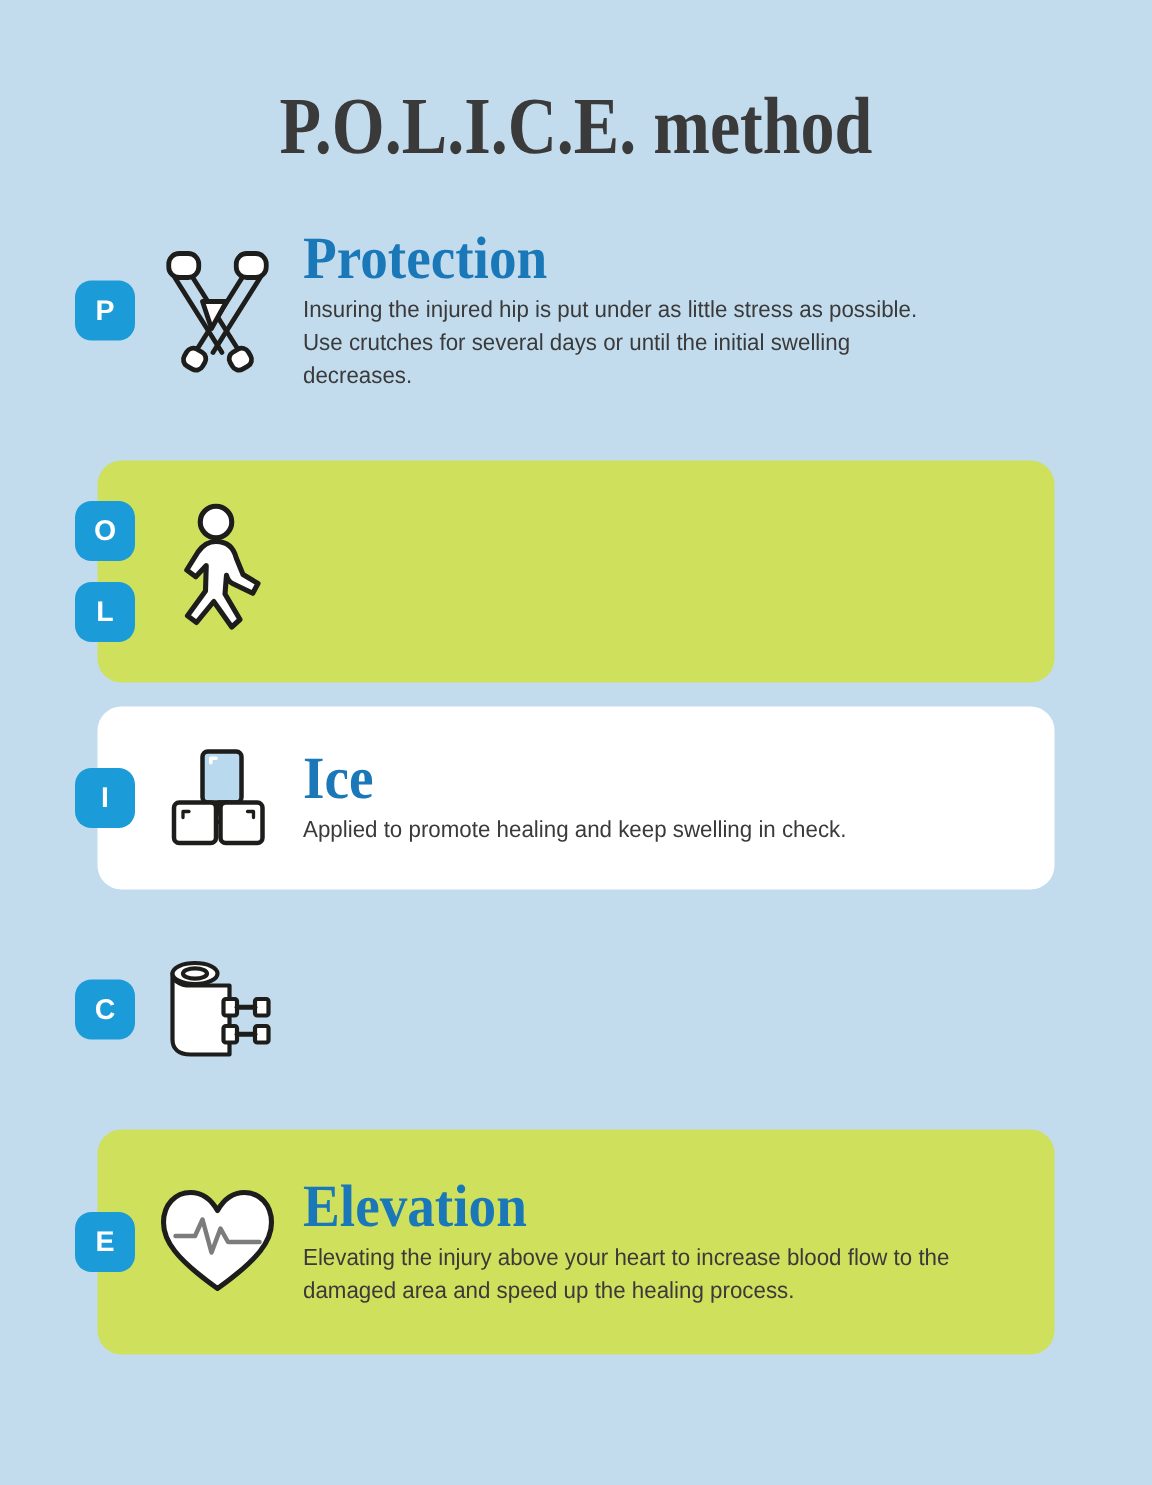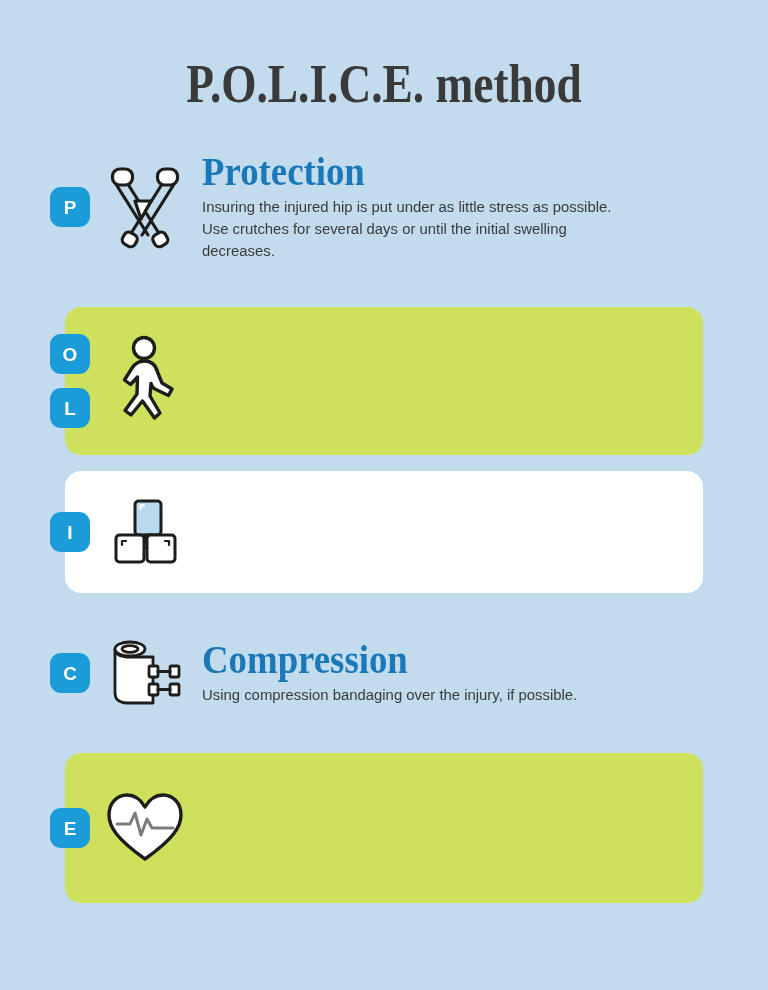--- a/index.html
+++ b/index.html
@@ -214,20 +214,24 @@
           <path d="M39 38 C39 44 36.5 45 36.5 51 L42 51 C42 45 45 44 45 38 Z" fill="#b9d9ee"></path>
 
           <rect x="9" y="38" width="28" height="27" rx="3.5" fill="#ffffff"></rect>
           <path d="M15 48 L15 44 L19 44" fill="none" stroke="#1d1d1b" stroke-width="2.2"></path>
 
           <rect x="40" y="38" width="28" height="27" rx="3.5" fill="#ffffff"></rect>
           <path d="M62 48 L62 44 L58 44" fill="none" stroke="#1d1d1b" stroke-width="2.2"></path>
         </g>
       </svg>
     </div>
+    <div class="textcol">
+      <div class="heading" style="color: rgb(26, 120, 184);">Ice</div>
+      <p class="body-text" style="color: rgb(58, 58, 58);">Applied to promote healing and keep swelling in check.</p>
+    </div>
   </div>
 
   <div class="section" id="sec-compression">
     <div class="band none"></div>
     <div class="badges">
       <div class="badge" style="background: rgb(27, 155, 216);">C</div>
     </div>
     <div class="icon-wrap">
       <svg width="80" height="76" viewBox="0 0 80 76">
         <g stroke="#1d1d1b" stroke-width="2.8" stroke-linejoin="round" stroke-linecap="round" fill="#ffffff">
@@ -239,39 +243,39 @@
 
           <rect x="44" y="31" width="9" height="11" rx="1.5"></rect>
           <rect x="65" y="31" width="9" height="11" rx="1.5"></rect>
           <path d="M53 36.5 L65 36.5" stroke-width="3.2"></path>
 
           <rect x="44" y="49" width="9" height="11" rx="1.5"></rect>
           <rect x="65" y="49" width="9" height="11" rx="1.5"></rect>
           <path d="M53 54.5 L65 54.5" stroke-width="3.2"></path>
         </g>
       </svg>
-    </div>
-    <div class="textcol">
-      <div class="heading" style="color: rgb(26, 120, 184);">Compression</div>
-      <p class="body-text" style="color: rgb(58, 58, 58);">Using compression bandaging over the injury, if possible.</p>
     </div>
   </div>
 
   <div class="section" id="sec-elevation">
     <div class="band green" style="background: rgb(207, 224, 92);"></div>
     <div class="badges">
       <div class="badge" style="background: rgb(27, 155, 216);">E</div>
     </div>
     <div class="icon-wrap">
       <svg width="80" height="74" viewBox="0 0 80 74">
         <path d="M40 68
                  C12 48 4 36 4 24
                  C4 12 12 4 22 4
                  C30 4 36 9 40 16
                  C44 9 50 4 58 4
                  C68 4 76 12 76 24
                  C76 36 68 48 40 68 Z" fill="#ffffff" stroke="#1d1d1b" stroke-width="3.4" stroke-linejoin="round"></path>
         <path d="M12 33 L25 33 L30 22 L36 44 L42 28 L47 37 L68 37" fill="none" stroke="#7c7c7c" stroke-width="3" stroke-linejoin="round" stroke-linecap="round"></path>
       </svg>
     </div>
+    <div class="textcol">
+      <div class="heading" style="color: rgb(26, 120, 184);">Elevation</div>
+      <p class="body-text" style="color: rgb(58, 58, 58);">Elevating the injury above your heart to increase blood flow to the damaged area and speed up the healing process.</p>
+    </div>
   </div>
 
 </div>
 
 </body></html>

